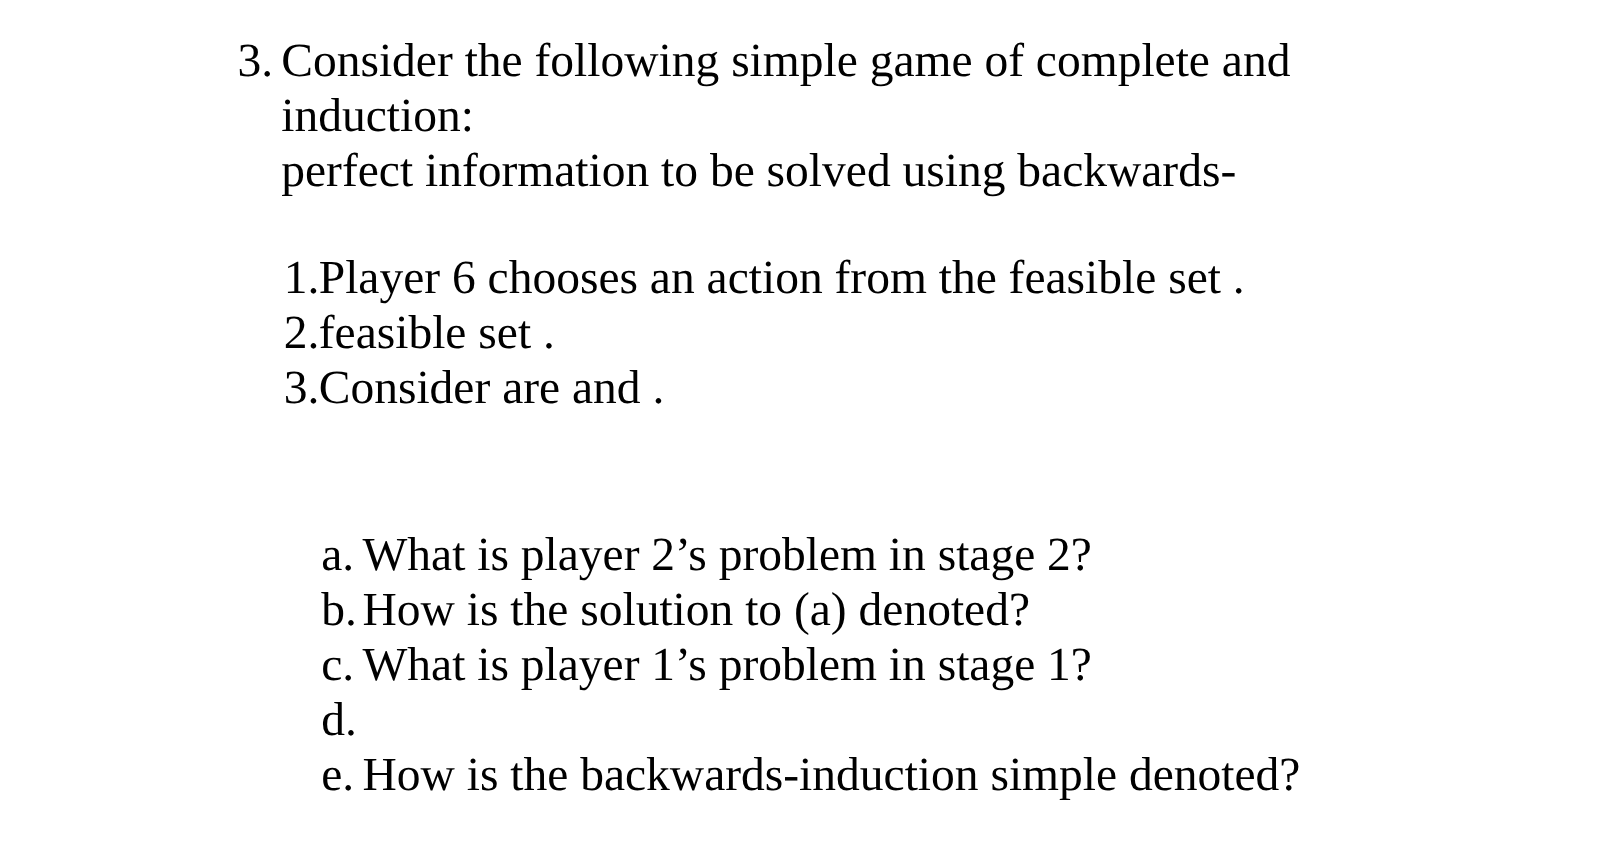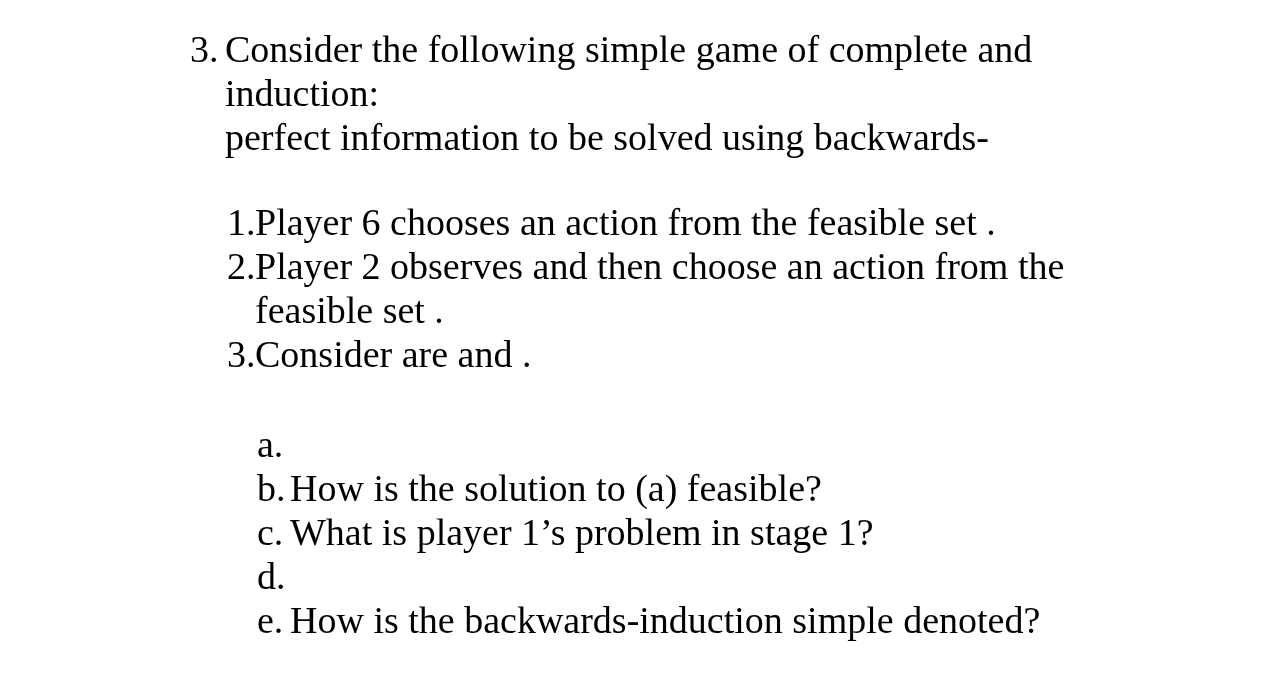--- a/index.html
+++ b/index.html
@@ -51,40 +51,42 @@
   <section class="steps">
     <div class="row">
       <span class="marker">1.</span>
       <div class="lines">
         <div class="line">Player 6 chooses an action from the feasible set .</div>
       </div>
     </div>
     <div class="row">
       <span class="marker">2.</span>
       <div class="lines">
-        <div class="line">Player 2 observes and then choose an action from the</div>
         <div class="line">feasible set .</div>
       </div>
     </div>
     <div class="row">
       <span class="marker">3.</span>
       <div class="lines">
         <div class="line">Consider are and .</div>
       </div>
     </div>
   </section>
 
   <section class="questions">
     <div class="row">
       <span class="marker">a.</span>
+      <div class="lines">
+        <div class="line">What is player 2’s problem in stage 2?</div>
+      </div>
     </div>
     <div class="row">
       <span class="marker">b.</span>
       <div class="lines">
-        <div class="line">How is the solution to (a) feasible?</div>
+        <div class="line">How is the solution to (a) denoted?</div>
       </div>
     </div>
     <div class="row">
       <span class="marker">c.</span>
       <div class="lines">
         <div class="line">What is player 1’s problem in stage 1?</div>
       </div>
     </div>
     <div class="row">
       <span class="marker">d.</span>

